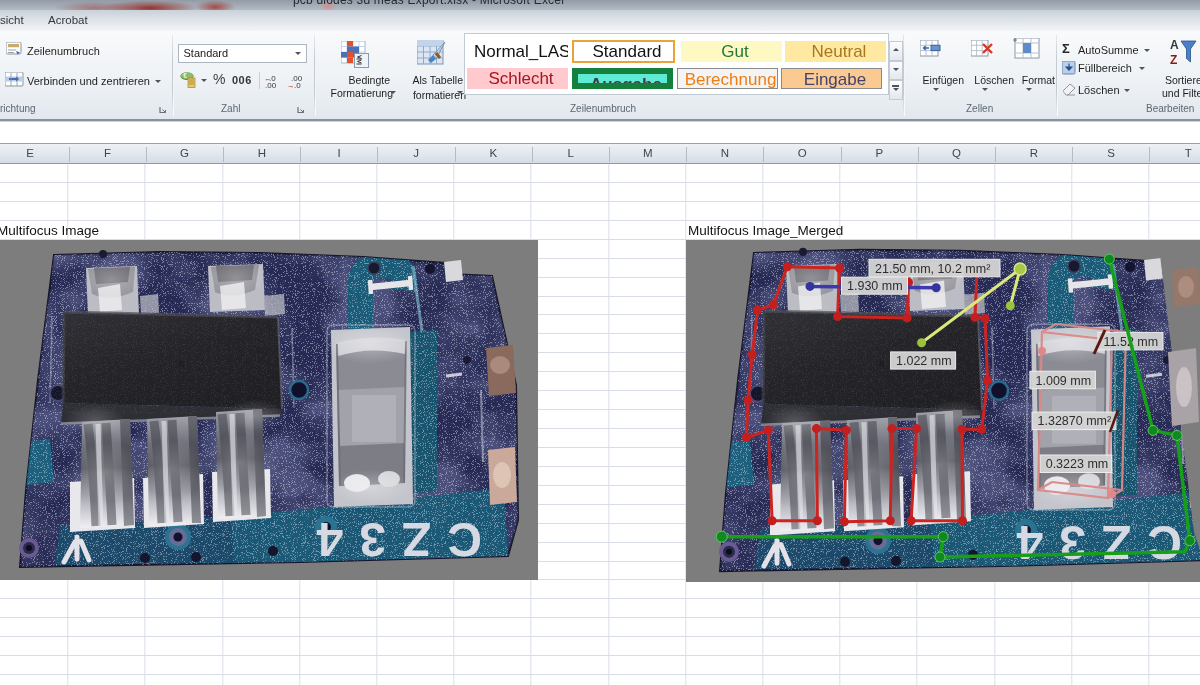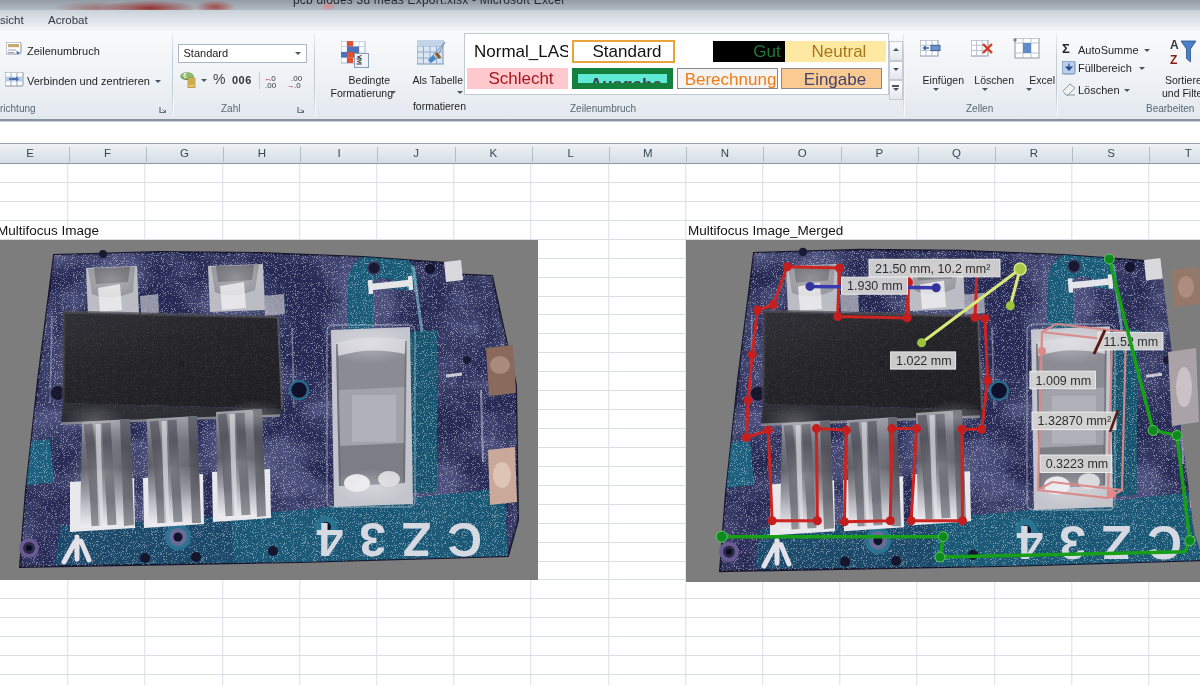--- a/index.html
+++ b/index.html
@@ -124,27 +124,27 @@
   <div class="abs caret" style="left:390px;top:91px"></div>
   <svg class="abs" style="left:417px;top:40px" width="32" height="28" viewBox="0 0 32 28">
       <rect x="0" y="0" width="26" height="24" fill="#dbe6f2" stroke="#7a93b4"></rect>
       <path d="M0 6h26M0 12h26M0 18h26M6.5 0v24M13 0v24M19.5 0v24" stroke="#8eaacc" stroke-width="1"></path>
       <rect x="0" y="0" width="26" height="6" fill="#c3d4e8"></rect>
       <path d="M28 2l-12 13 3 4z" fill="#b9cfe6" stroke="#6c86a8" stroke-width=".8"></path>
       <path d="M16 15l3 4-5 4-3-3z" fill="#4884c4"></path>
       <path d="M19 13l4 5" stroke="#8a5a2a" stroke-width="3"></path>
     </svg>
   <div class="abs btext" style="left:403px;top:74px;width:60px;">Als Tabelle</div>
-  <div class="abs btext" style="left:396px;top:83px;width:70px;margin-top:17px;">formatieren</div>
+  <div class="abs btext" style="left:396px;top:72px;width:70px;margin-top:17px;">formatieren</div>
   <div class="abs caret" style="left:457px;top:91px"></div>
 
   <div class="abs" id="gallery"></div>
   <div class="abs gcell" style="left:467px;top:41px;background:#fff;color:#111;">Normal_LAS ...</div>
   <div class="abs gcell" style="left:572px;top:40px;background:#fff;color:#111;border:2px solid #eaa33b;width:103px;height:23px;line-height:19px;">Standard</div>
-  <div class="abs gcell" style="left:681px;top:41px;background:#000000;color:#1f7a35;margin-left:32px;">Gut</div>
+  <div class="abs gcell" style="left:681px;top:41px;background:#fef9c3;color:#1f7a35;">Gut</div>
   <div class="abs gcell" style="left:785px;top:41px;background:#ffe9a2;color:#a8761c;">Neutral</div>
   <div class="abs gcell" style="left:467px;top:68px;background:#ffc9ce;color:#a5161e;">Schlecht</div>
   <div class="abs gcell" style="left:572px;top:68px;background:#5eead4;color:#3f3f3f;border:6px solid #15803d;font-weight:bold;">Ausgabe</div>
   <div class="abs gcell" style="left:676.5px;top:68px;background:#f4f4f4;color:#f07c13;border:1px solid #8a8a8a;">Berechnung</div>
   <div class="abs gcell" style="left:781px;top:68px;background:#fbca92;color:#434370;border:1px solid #8a8a8a;">Eingabe</div>
   <div class="abs sbtn" style="top:41px">
       <div class="caret" style="margin:6px auto 0;transform:rotate(180deg)"></div>
     </div>
   <div class="abs sbtn" style="top:60.5px">
       <div class="caret" style="margin:6px auto 0"></div>
@@ -170,21 +170,21 @@
     </svg>
   <div class="abs btext" style="left:958px;top:74px;width:56px;">Löschen</div>
   <div class="abs caret" style="left:982px;top:88px"></div>
   <svg class="abs" style="left:1013px;top:38px" width="28" height="23" viewBox="0 0 28 23">
       <rect x="2" y="0" width="24" height="20" fill="#fff" stroke="#8a96a4"></rect>
       <path d="M2 5h24M2 15h24M10 0v20M18 0v20" stroke="#b8c2ce"></path>
       <rect x="10" y="5" width="8" height="10" fill="#5f8cc8"></rect>
       <path d="M6 0v-0" stroke="#555"></path>
       <path d="M0 2h4M2 0v4M24 21h0" stroke="#68727c"></path>
     </svg>
-  <div class="abs btext" style="left:1003px;top:74px;width:52px;">Excel</div>
+  <div class="abs btext" style="left:1003px;top:74px;width:52px;">Format</div>
   <div class="abs caret" style="left:1026px;top:88px"></div>
   <div class="abs glabel" style="left:966px;top:103px">Zellen</div>
 
   <div class="abs" style="left:1062px;top:41px;font-size:13px;font-weight:bold;color:#23282e;">Σ</div>
   <div class="abs rtext" style="left:1078px;top:44px">AutoSumme</div>
   <div class="abs caret" style="left:1144px;top:49px"></div>
   <svg class="abs" style="left:1062px;top:61px" width="14" height="14" viewBox="0 0 14 14">
       <rect x="0" y="0" width="13" height="13" rx="1.5" fill="#b9d0ea" stroke="#6a84a8"></rect>
       <path d="M7 2.5v6M4.2 6l2.8 3.2L9.8 6z" fill="#2a4e8c" stroke="#2a4e8c" stroke-width="1.2"></path>
     </svg>

